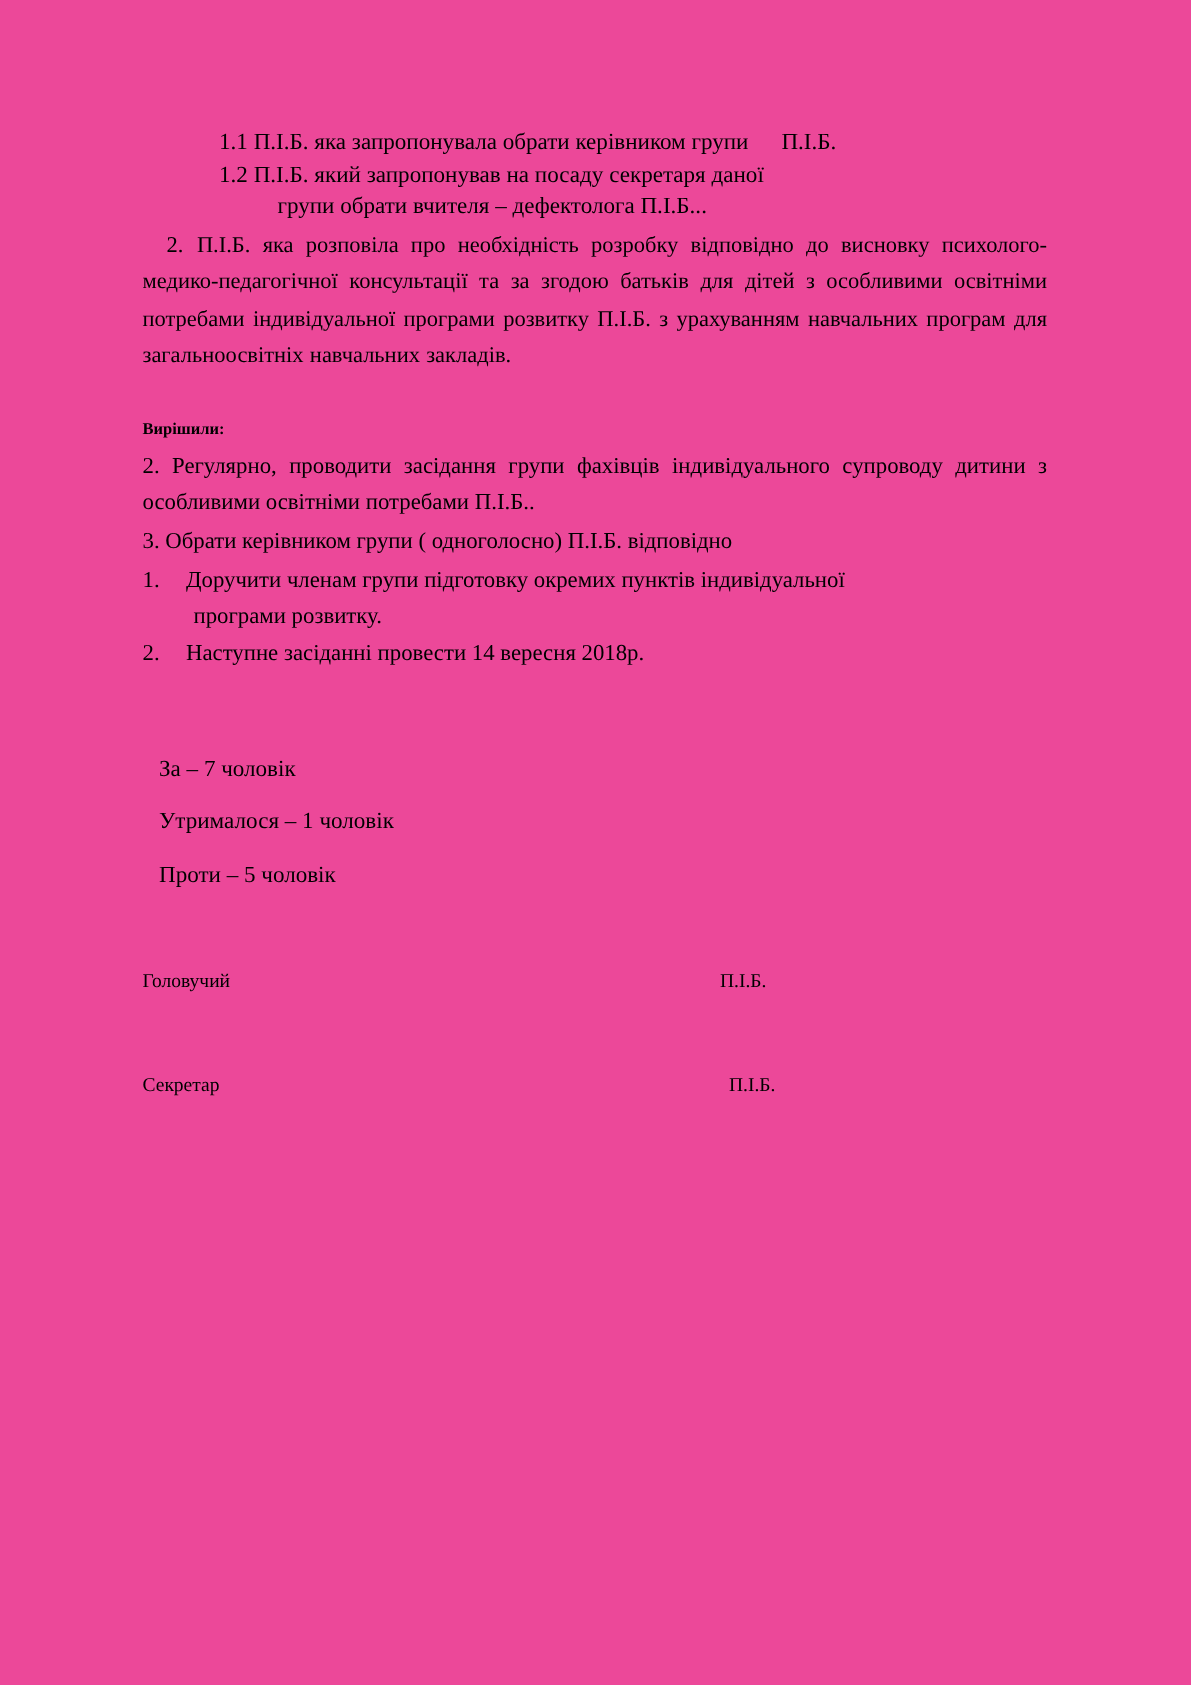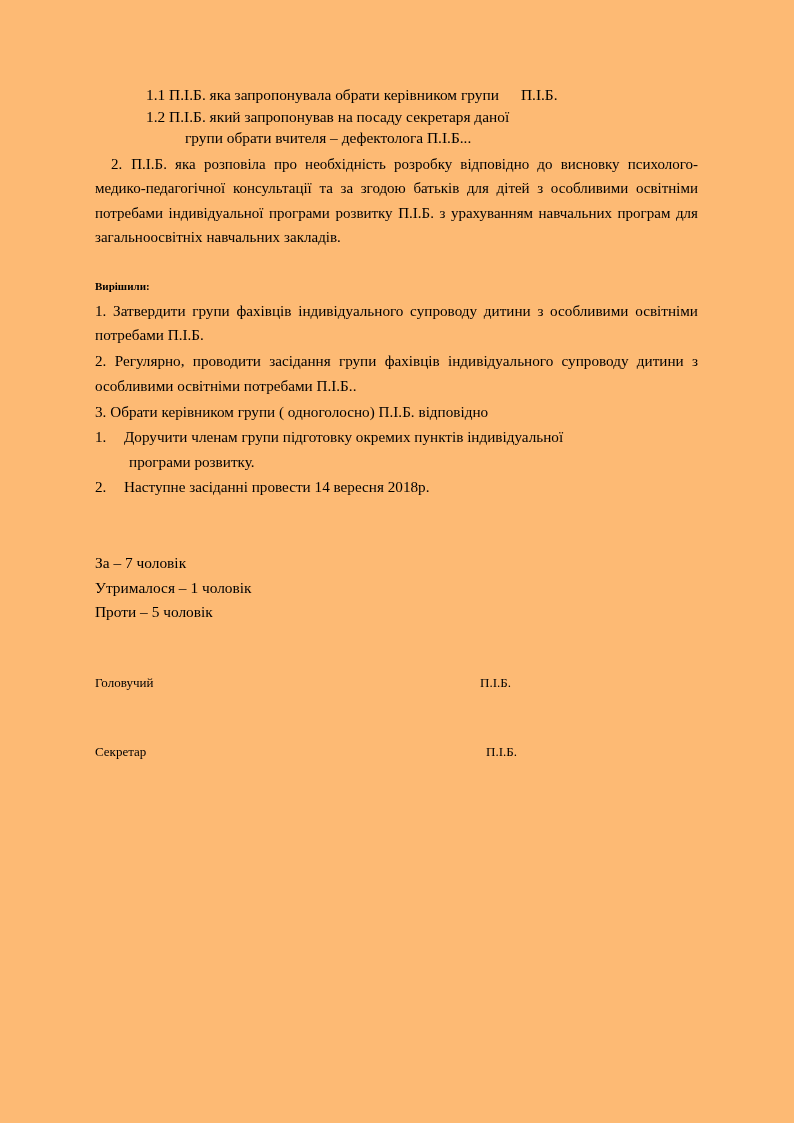--- a/index.html
+++ b/index.html
@@ -9,21 +9,21 @@
     background: #ffffff;
   }
   body {
     font-family: "Liberation Serif", "DejaVu Serif", serif;
     color: #000000;
   }
   .page {
     position: relative;
     width: 794px;
     height: 1123px;
-    background: #fdba74;
+    background: #ec4899;
     overflow: hidden;
     box-sizing: border-box;
   }
   .doc-body {
     position: absolute;
     left: 95px;
     top: 84px;
     width: 603px;
   }
 
@@ -104,21 +104,21 @@
     padding-left: 5px;
   }
 
   
   .vote-block {
     margin-top: 52px;
   }
   .vote-line {
     font-size: 15.4px;
     line-height: 24.5px;
-    margin: 0;
+    margin: 11px;
   }
 
   
   .sign-block {
     margin-top: 47px;
   }
   .sign-row {
     position: relative;
     height: 69px;
     font-size: 13px;
@@ -143,21 +143,20 @@
     <p class="subline"><span>1.1</span> <span>П.І.Б. яка запропонувала обрати керівником групи</span><span class="gap-tab"></span><span>П.І.Б.</span></p>
 
     <p class="subline"><span>1.2</span> <span>П.І.Б. який запропонував на посаду секретаря даної</span></p>
 
     <p class="subline cont">групи обрати вчителя – дефектолога П.І.Б...</p>
 
     <p class="para-just"><span class="num">2.</span><span>П.І.Б. яка розповіла про необхідність розробку відповідно до висновку психолого-медико-педагогічної консультації та за згодою батьків для дітей з особливими освітніми потребами індивідуальної програми розвитку П.І.Б. з урахуванням навчальних програм для загальноосвітніх навчальних закладів.</span></p>
 
     <p class="heading">Вирішили:</p>
 
-    <p class="p-item just"><span>1.</span> <span>Затвердити групи фахівців індивідуального супроводу дитини з особливими освітніми потребами П.І.Б.</span></p>
 
     <p class="p-item just"><span>2.</span> <span>Регулярно, проводити засідання групи фахівців індивідуального супроводу дитини з особливими освітніми потребами П.І.Б..</span></p>
 
     <p class="p-item"><span>3.</span> <span>Обрати керівником групи ( одноголосно)  П.І.Б. відповідно</span></p>
 
     <ul class="ol-list">
       <li>
         <span class="marker">1.</span>
         <span>Доручити членам групи підготовку окремих пунктів індивідуальної</span>
         <span class="cont2">програми розвитку.</span>

